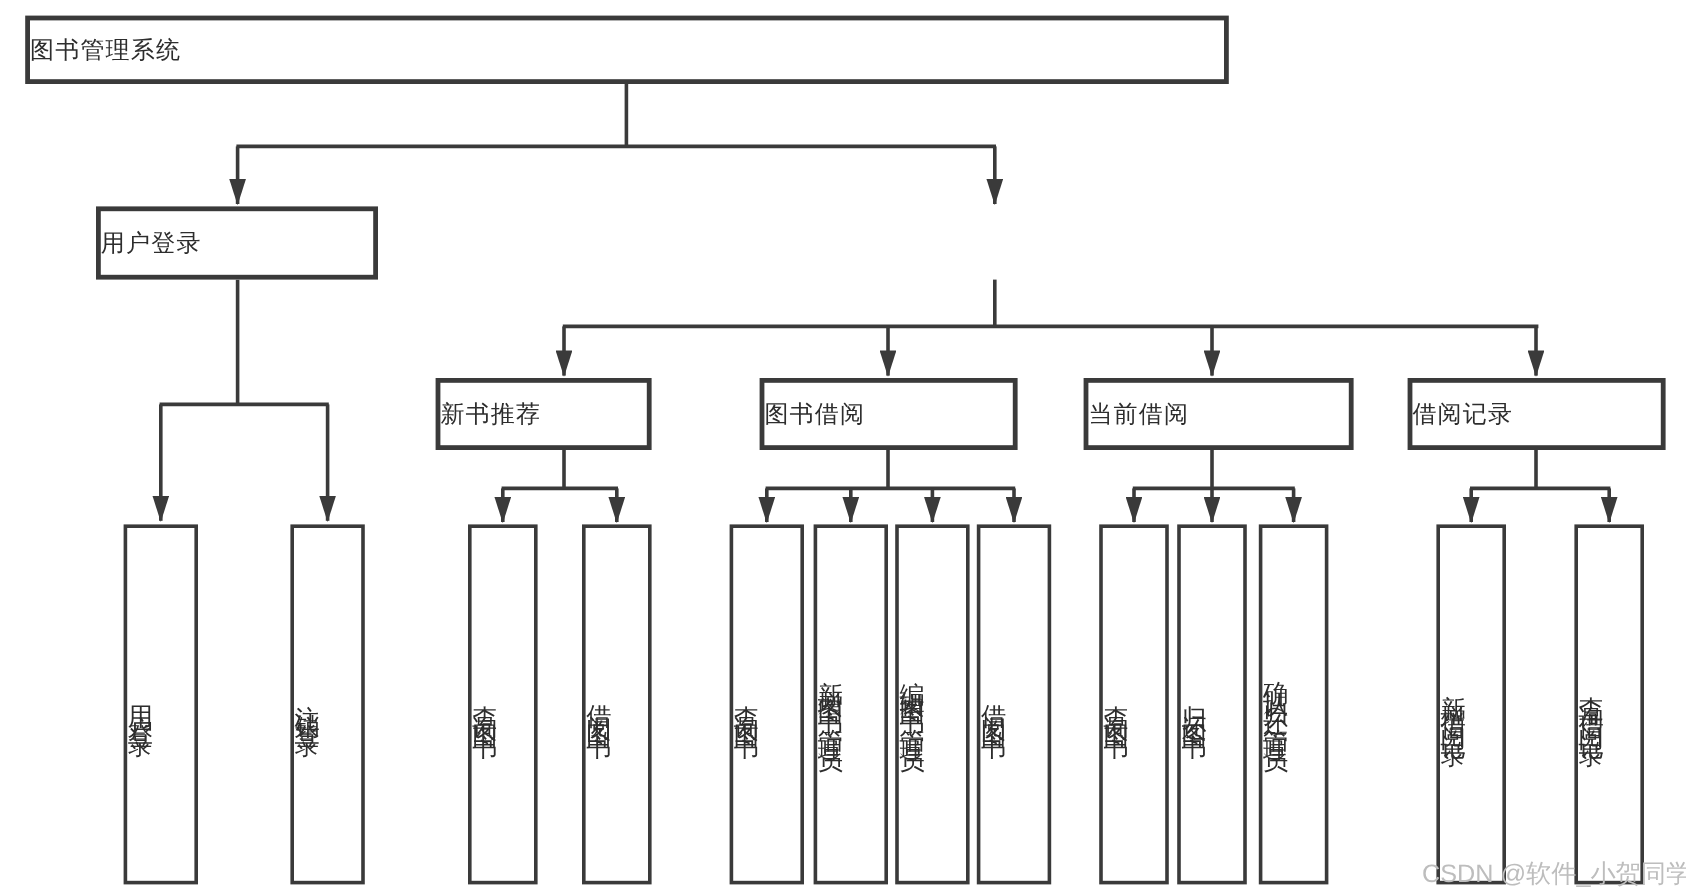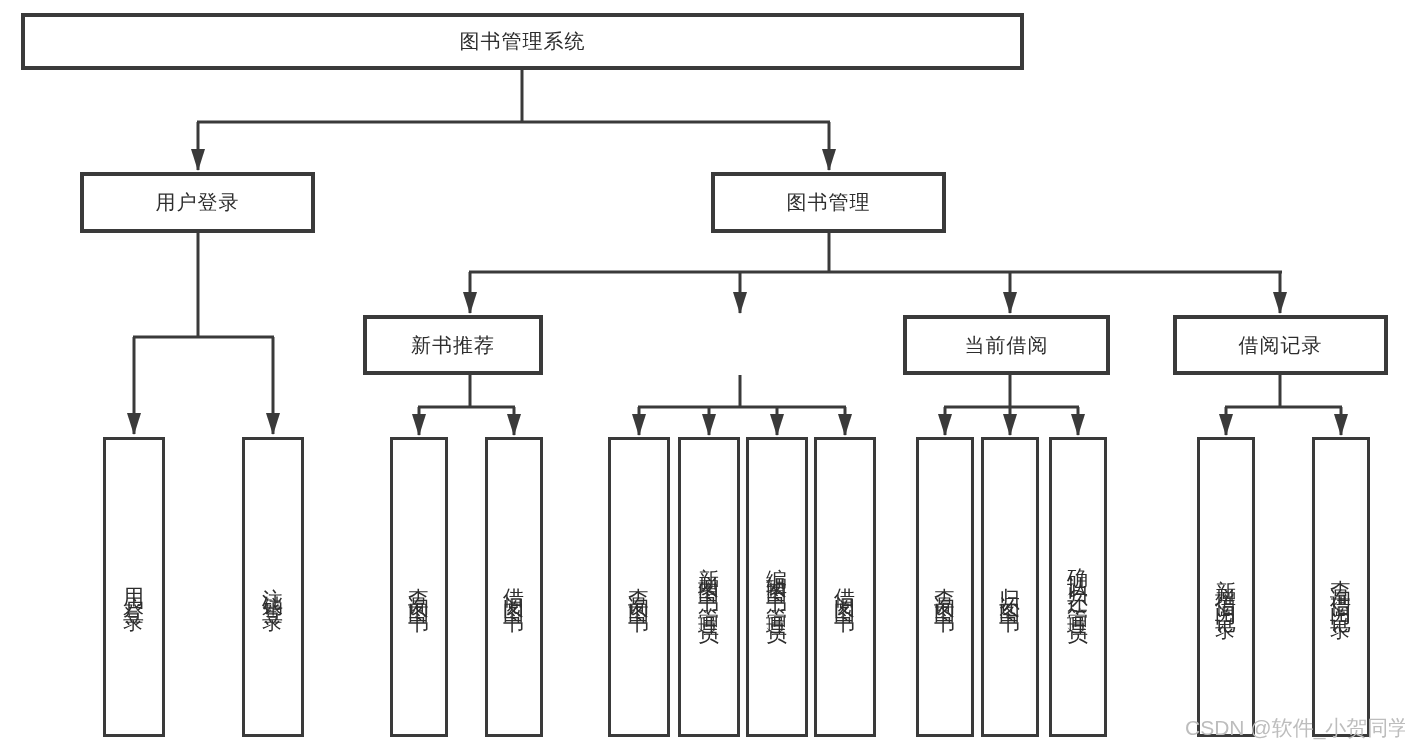--- a/index.html
+++ b/index.html
@@ -18,21 +18,21 @@
     width: 1405px; height: 747px;
     z-index: 1;
   }
   .node {
     position: absolute;
     background: #ffffff;
     border: 3px solid #3a3a3a;
     box-sizing: border-box;
     display: flex;
     align-items: center;
-    justify-content: center;
+    justify-content: flex-start;
     z-index: 2;
   }
   .node.thick { border-width: 4px; }
   .h-label {
     font-size: 20px;
     letter-spacing: 1px;
     white-space: nowrap;
   }
   .v-label {
     writing-mode: vertical-rl;
@@ -107,28 +107,28 @@
     </g>
   </svg>
 
   <div class="node thick" style="left:21px; top:13px; width:1003px; height:57px;">
     <span class="h-label">图书管理系统</span>
   </div>
 
   <div class="node thick" style="left:80px; top:172px; width:235px; height:61px;">
     <span class="h-label">用户登录</span>
   </div>
-  <div class="node thick" style="left:711px; top:172px; width:235px; height:61px;">
-    <span class="h-label">图书管理</span>
-  </div>
 
   <div class="node thick" style="left:363px; top:315px; width:180px; height:60px;">
     <span class="h-label">新书推荐</span>
   </div>
-  <div class="node thick" style="left:903px; top:315px; width:207px; height:60px;">
+  <div class="node thick" style="left:633px; top:315px; width:215px; height:60px;">
+    <span class="h-label">图书借阅</span>
+  </div>
+  <div class="node thick" style="left:903px; top:315px; width:225px; height:60px;">
     <span class="h-label">当前借阅</span>
   </div>
   <div class="node thick" style="left:1173px; top:315px; width:215px; height:60px;">
     <span class="h-label">借阅记录</span>
   </div>
 
   <div class="node" style="left:103px; top:437px; width:62px; height:300px;">
     <span class="v-label">用户登录</span>
   </div>
   <div class="node" style="left:242px; top:437px; width:62px; height:300px;">

